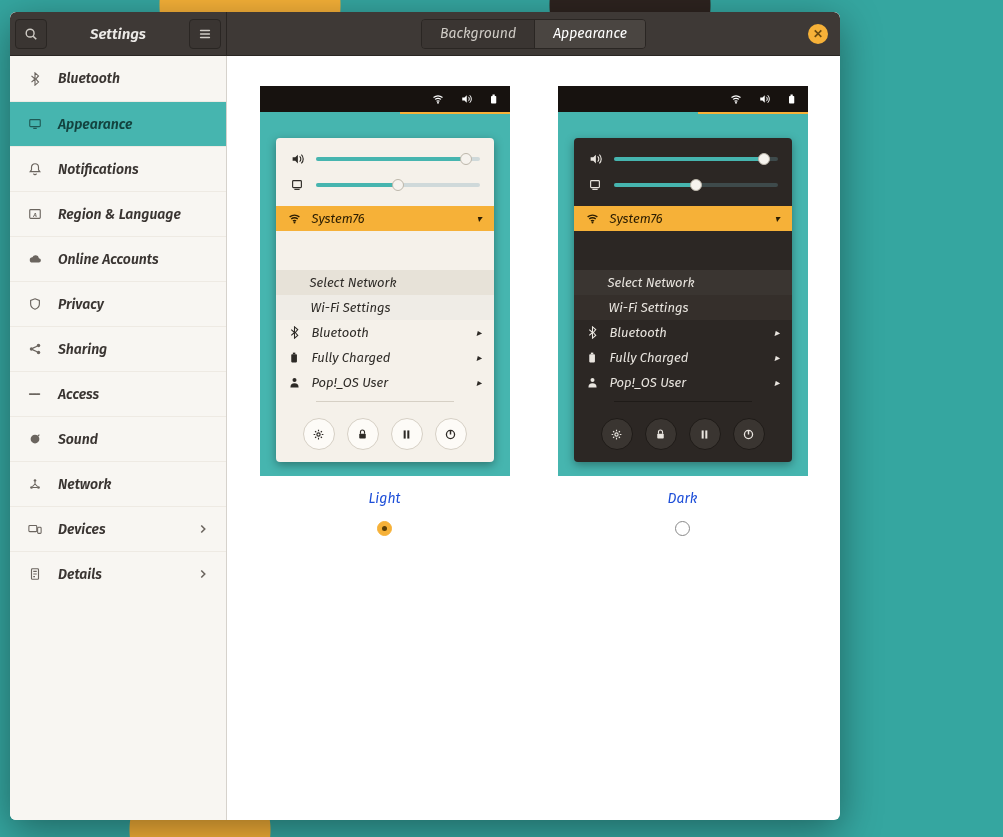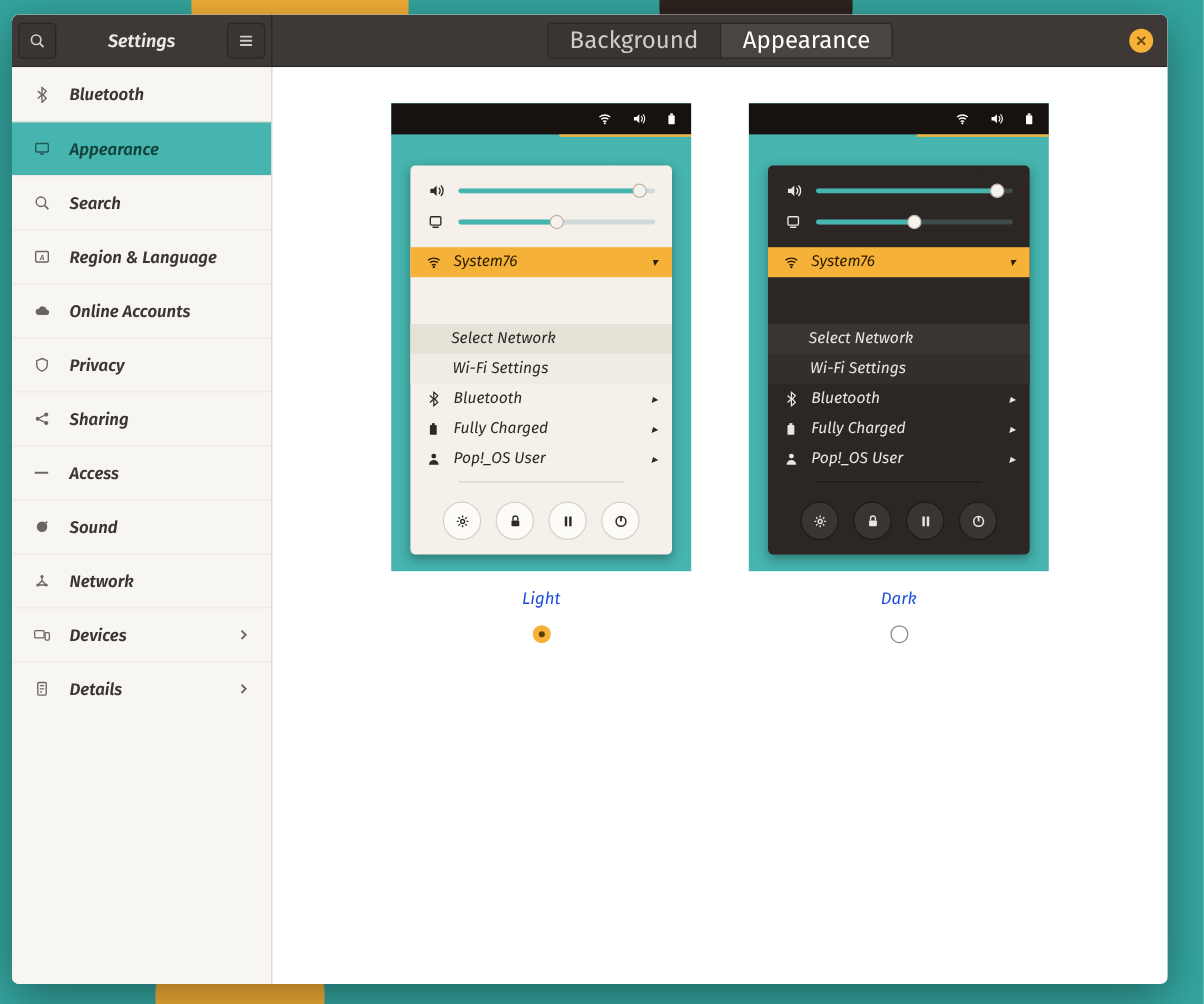--- a/index.html
+++ b/index.html
@@ -17,21 +17,21 @@
     position: absolute; inset: 0;
     background:
       radial-gradient(circle at 250px 5px, #f6b138 0 90px, transparent 91px),
       radial-gradient(circle at 630px 5px, #2d231f 0 80px, transparent 81px),
       radial-gradient(circle at 200px 830px, #f6b138 0 70px, transparent 71px),
       #35a6a0;
   }
   .window {
     position: absolute;
     left: 10px; top: 12px;
-    width: 963px; height: 808px;
+    width: 830px; height: 808px;
     background: #fff;
     border-radius: 6px;
     box-shadow: 0 10px 40px rgba(0,0,0,0.4);
     display: flex;
     flex-direction: column;
     overflow: hidden;
   }
   .titlebar {
     background: #3e3936;
     height: 44px;
@@ -79,21 +79,22 @@
     border-radius: 4px;
     overflow: hidden;
     height: 30px;
   }
   .seg button {
     background: #3a3532;
     border: none;
     color: #d0ccc6;
     padding: 0 18px;
     font: inherit;
-    font-size: 20px;
+    font-style: italic;
+    font-size: 14px;
     cursor: pointer;
   }
   .seg button.active {
     background: #4a4541;
     color: #fff;
   }
   .seg button:first-child { border-right: 1px solid #2a2623; }
   .close-btn {
     width: 20px; height: 20px;
     border-radius: 50%;
@@ -311,25 +312,25 @@
             <svg viewBox="0 0 16 16">
               <rect x="2" y="3" width="12" height="8" rx="1" fill="none" stroke="currentColor" stroke-width="1.3"></rect>
               <path d="M6 13h4" stroke="currentColor" stroke-width="1.3"></path>
             </svg>
           </span>
           <span>Appearance</span>
         </div>
         <div class="side-item">
           <span class="side-icon">
             <svg viewBox="0 0 16 16">
-              <circle cx="7" cy="7" r="4.5" fill="none" stroke="currentColor" stroke-width="1.4"></circle>
-              <line x1="10.5" y1="10.5" x2="14" y2="14" stroke="currentColor" stroke-width="1.6"></line>
-            </svg>
-          </span>
-          <span>Search</span>
+              <path d="M8 2a4 4 0 014 4v3l1.5 2h-11L4 9V6a4 4 0 014-4z" fill="none" stroke="currentColor" stroke-width="1.3"></path>
+              <path d="M6.5 13a1.5 1.5 0 003 0" fill="none" stroke="currentColor" stroke-width="1.3"></path>
+            </svg>
+          </span>
+          <span>Notifications</span>
         </div>
         <div class="side-item">
           <span class="side-icon">
             <svg viewBox="0 0 16 16">
               <rect x="2" y="3" width="12" height="10" rx="1" fill="none" stroke="currentColor" stroke-width="1.3"></rect>
               <text x="8" y="11" text-anchor="middle" font-size="7" fill="currentColor">A</text>
             </svg>
           </span>
           <span>Region &amp; Language</span>
         </div>

